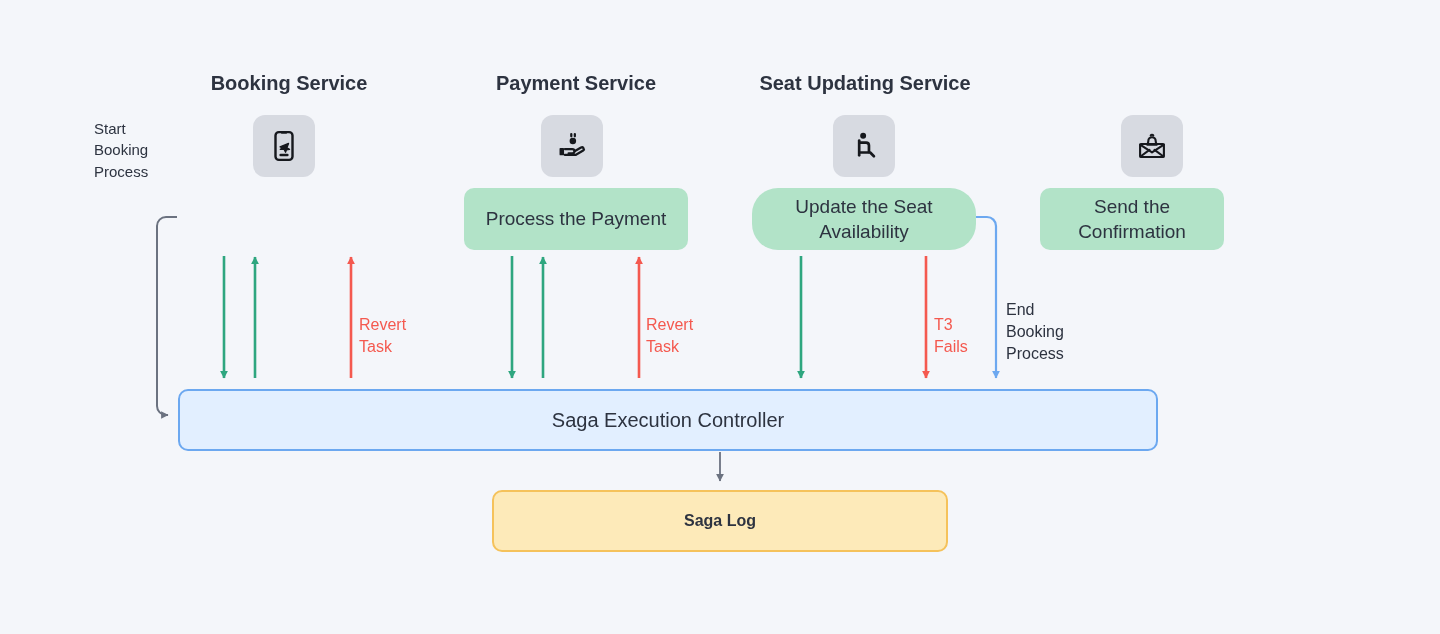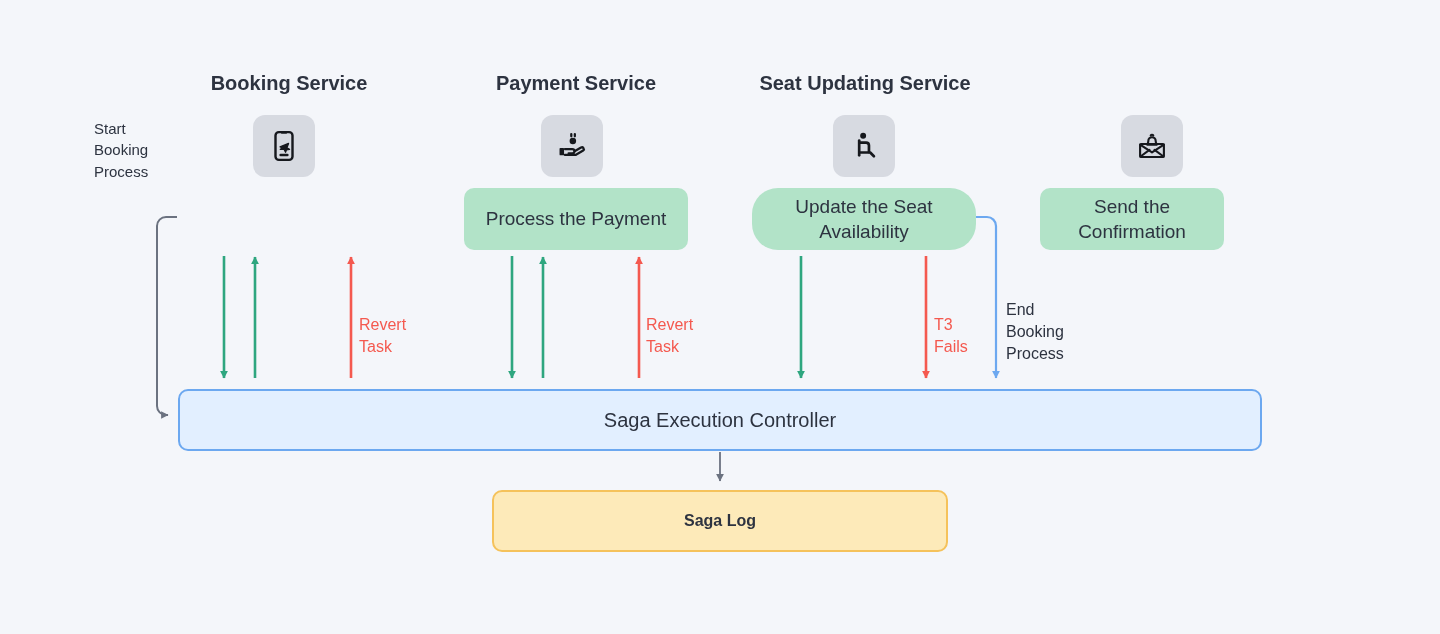--- a/index.html
+++ b/index.html
@@ -201,17 +201,17 @@
   <div class="arrow-label red" style="left:646px; top:298px; width:70px;">Revert
 Task</div>
 
   <div class="arrow-label red" style="left:934px; top:298px; width:60px;">T3
 Fails</div>
 
   <div class="arrow-label dark" style="left:1006px; top:283px; width:82px;">End
 Booking
 Process</div>
 
-  <div class="controller-box" style="left:178px; top:389px; width:1084px; height:62px;">Saga Execution Controller</div>
+  <div class="controller-box" style="left:178px; top:389px; width:980px; height:62px;">Saga Execution Controller</div>
 
   <div class="log-box" style="left:492px; top:490px; width:456px; height:62px;">Saga Log</div>
 
 </div>
 
 </body></html>

